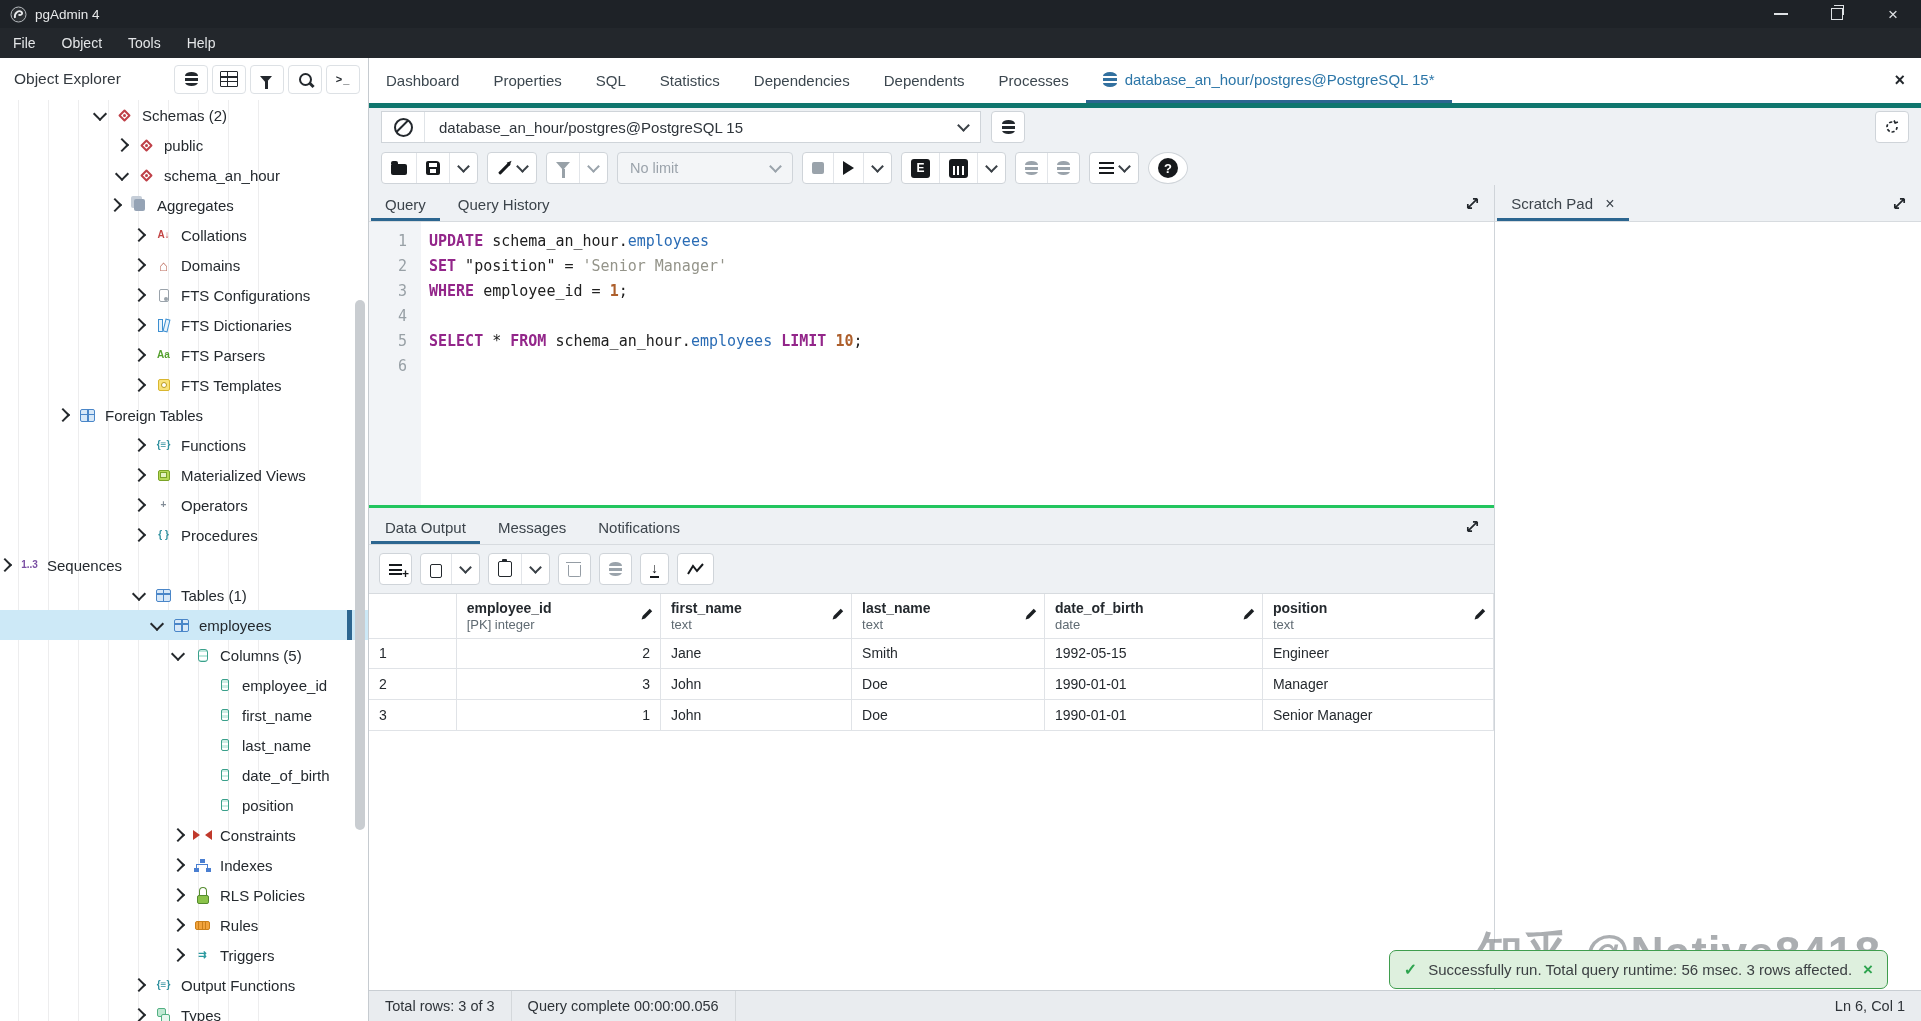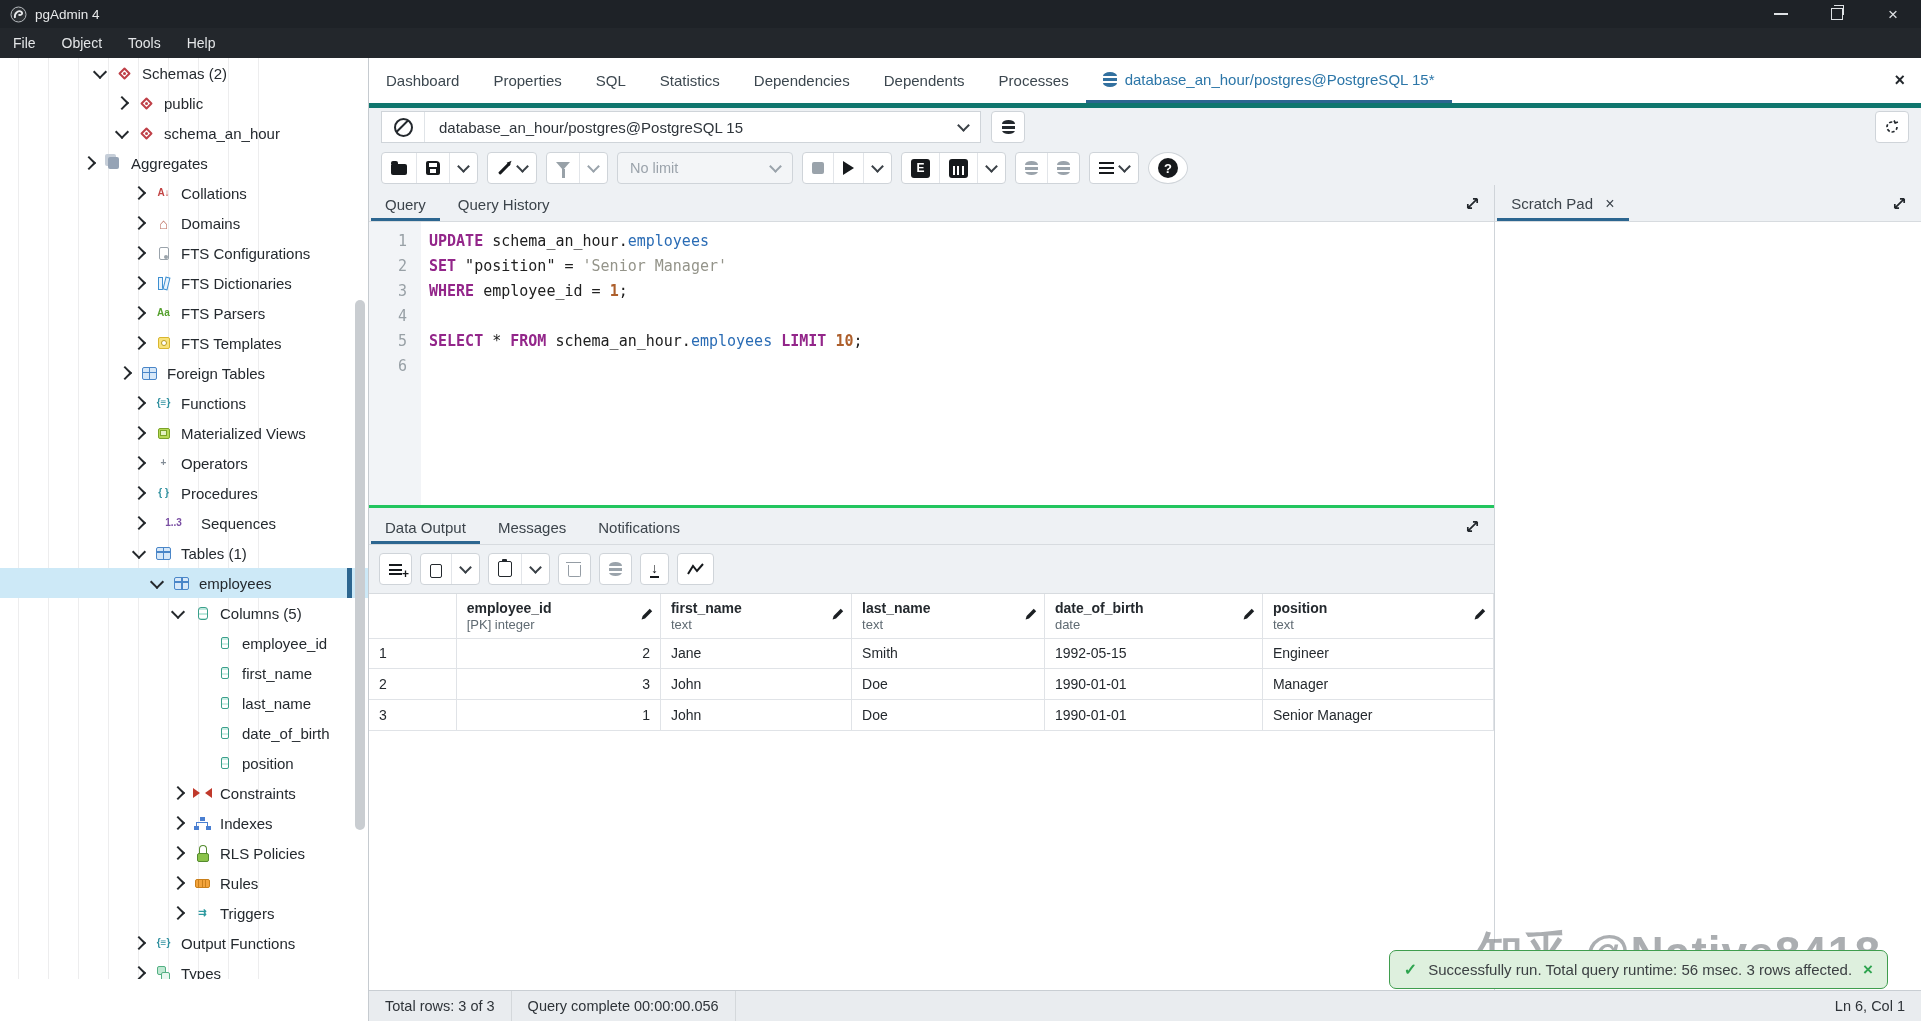--- a/index.html
+++ b/index.html
@@ -210,37 +210,57 @@
   </div>
 
   <div class="menubar" id="menubar">
       <span class="menu-item">File</span>
       <span class="menu-item">Object</span>
       <span class="menu-item">Tools</span>
       <span class="menu-item">Help</span>
     </div>
 
   <div class="sidebar">
+    <div class="sb-head">
+      <span class="sb-title">Object Explorer</span>
+      <div class="sb-icons">
+        <span class="sb-ib">
+            <span class="cyl dark" style="width:13px;height:14px;"></span>
+          </span>
+        <span class="sb-ib">
+            <span class="hgrid"></span>
+          </span>
+        <span class="sb-ib">
+            <span class="hfunnel"></span>
+          </span>
+        <span class="sb-ib">
+            <span class="mag"></span>
+          </span>
+        <span class="sb-ib">
+            <span class="term">&gt;_</span>
+          </span>
+      </div>
+    </div>
     <div class="tree" id="tree">
         <div class="trow" style="padding-left: 95px;">
           <span class="tch d"></span>
           <span class="ti ti-schema"></span>
           <span>Schemas (2)</span>
         </div>
         <div class="trow" style="padding-left: 117px;">
           <span class="tch r"></span>
           <span class="ti ti-schema"></span>
           <span>public</span>
         </div>
         <div class="trow" style="padding-left: 117px;">
           <span class="tch d"></span>
           <span class="ti ti-schema"></span>
           <span>schema_an_hour</span>
         </div>
-        <div class="trow" style="padding-left: 84px;">
+        <div class="trow" style="padding-left: 110px;">
           <span class="tch r"></span>
           <span class="ti ti-aggregates"></span>
           <span>Aggregates</span>
         </div>
         <div class="trow" style="padding-left: 134px;">
           <span class="tch r"></span>
           <span class="ti ti-collations tx" style="color: rgb(194, 67, 67);">A↓</span>
           <span>Collations</span>
         </div>
         <div class="trow" style="padding-left: 134px;">
@@ -261,21 +281,21 @@
         <div class="trow" style="padding-left: 134px;">
           <span class="tch r"></span>
           <span class="ti ti-fts-parser tx" style="color: rgb(85, 160, 46);">Aa</span>
           <span>FTS Parsers</span>
         </div>
         <div class="trow" style="padding-left: 134px;">
           <span class="tch r"></span>
           <span class="ti ti-fts-template"></span>
           <span>FTS Templates</span>
         </div>
-        <div class="trow" style="padding-left: 120px;">
+        <div class="trow" style="padding-left: 58px;">
           <span class="tch r"></span>
           <span class="ti gridic"></span>
           <span>Foreign Tables</span>
         </div>
         <div class="trow" style="padding-left: 134px;">
           <span class="tch r"></span>
           <span class="ti ti-functions tx" style="color: rgb(46, 143, 158);">{≡}</span>
           <span>Functions</span>
         </div>
         <div class="trow" style="padding-left: 134px;">
@@ -286,21 +306,21 @@
         <div class="trow" style="padding-left: 134px;">
           <span class="tch r"></span>
           <span class="ti ti-operators tx" style="color: rgb(130, 140, 150);">+</span>
           <span>Operators</span>
         </div>
         <div class="trow" style="padding-left: 134px;">
           <span class="tch r"></span>
           <span class="ti ti-procedures tx" style="color: rgb(46, 143, 158);">{ }</span>
           <span>Procedures</span>
         </div>
-        <div class="trow" style="padding-left: 134px; gap: 10px;">
+        <div class="trow" style="">
           <span class="tch r"></span>
           <span class="ti ti-sequences tx" style="color: rgb(122, 79, 163);">1..3</span>
           <span>Sequences</span>
         </div>
         <div class="trow" style="padding-left: 134px;">
           <span class="tch d"></span>
           <span class="ti gridic"></span>
           <span>Tables (1)</span>
         </div>
         <div class="trow sel" style="padding-left: 152px;">

